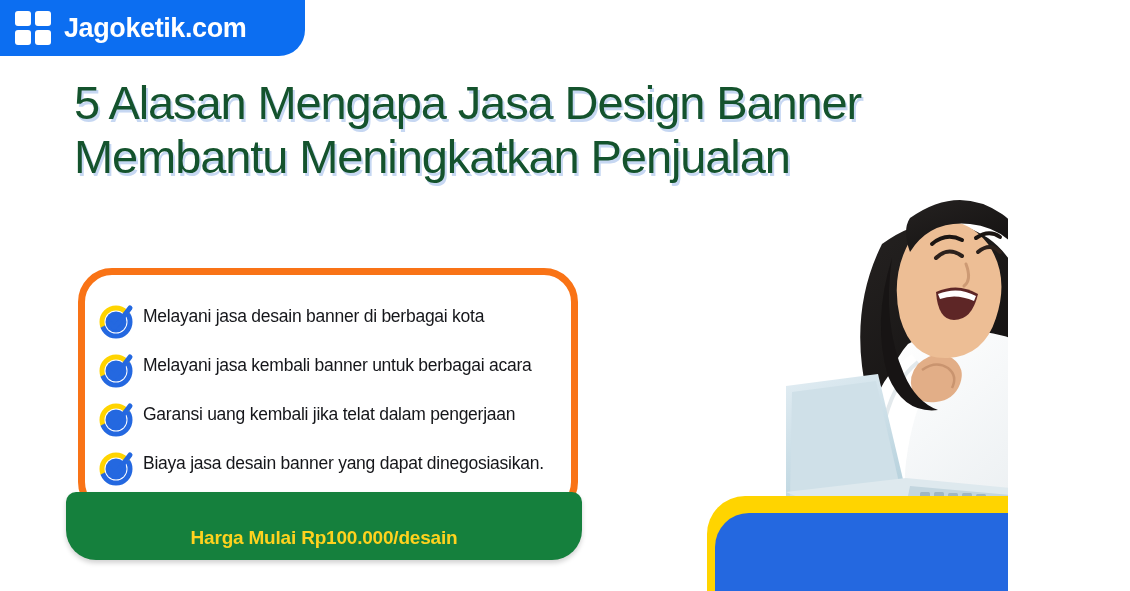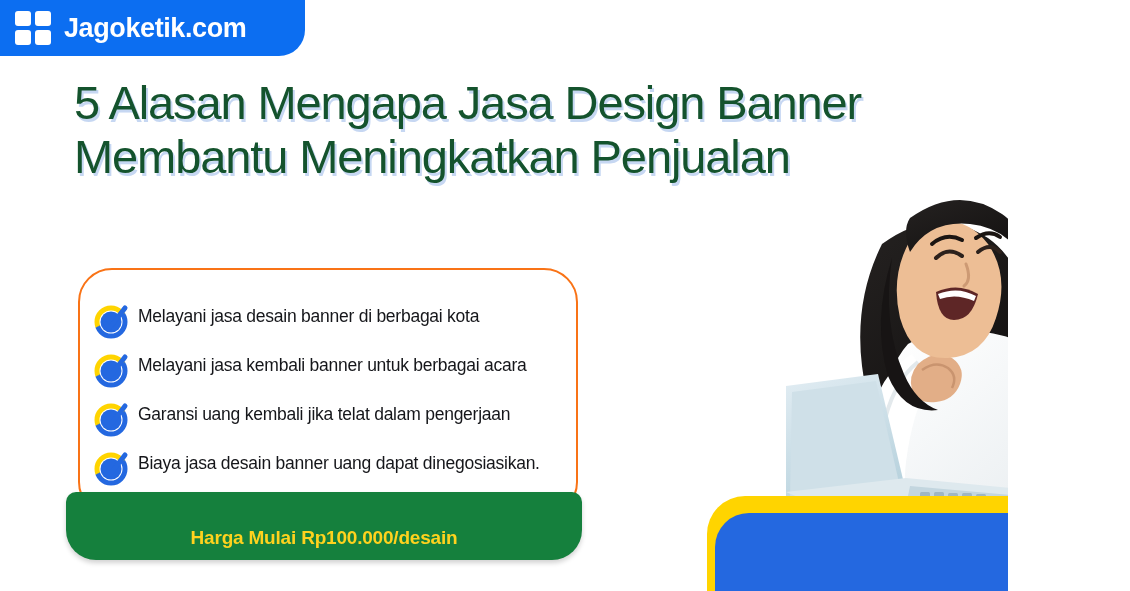--- a/index.html
+++ b/index.html
@@ -95,21 +95,21 @@
     letter-spacing: -0.2px;
   }
 
   .card {
     position: absolute;
     left: 78px;
     top: 268px;
     width: 500px;
     height: 248px;
     background: #ffffff;
-    border: 2px solid #f97316;
+    border: 7px solid #f97316;
     border-radius: 34px;
     box-sizing: border-box;
     padding: 18px 16px 12px 12px;
     display: flex;
     flex-direction: column;
     justify-content: center;
     gap: 11px;
   }
   .benefit {
     display: flex;
@@ -320,21 +320,21 @@
               <stop offset="0.48" stop-color="#ffd400"></stop>
               <stop offset="0.52" stop-color="#2468e0"></stop>
               <stop offset="1" stop-color="#2468e0"></stop>
             </linearGradient>
           </defs>
           <circle cx="19" cy="21" r="14" fill="none" stroke="url(#ring4)" stroke-width="5"></circle>
           <circle cx="19" cy="21" r="10.5" fill="#2468e0"></circle>
           <path d="M12.5 21.5 l5 5.5 L33 7" fill="none" stroke="#2468e0" stroke-width="5" stroke-linecap="round" stroke-linejoin="round"></path>
         </svg>
       </span>
-      <span class="btext">Biaya jasa desain banner uang dapat dinegosiasikan.</span>
+      <span class="btext">Biaya jasa desain banner yang dapat dinegosiasikan.</span>
     </div>
 
   </div>
 
   <div class="pricebar">
     <span class="pricetext">Harga Mulai Rp100.000/desain</span>
   </div>
 
   <div class="deco-yellow"></div>
   <div class="deco-blue"></div>

